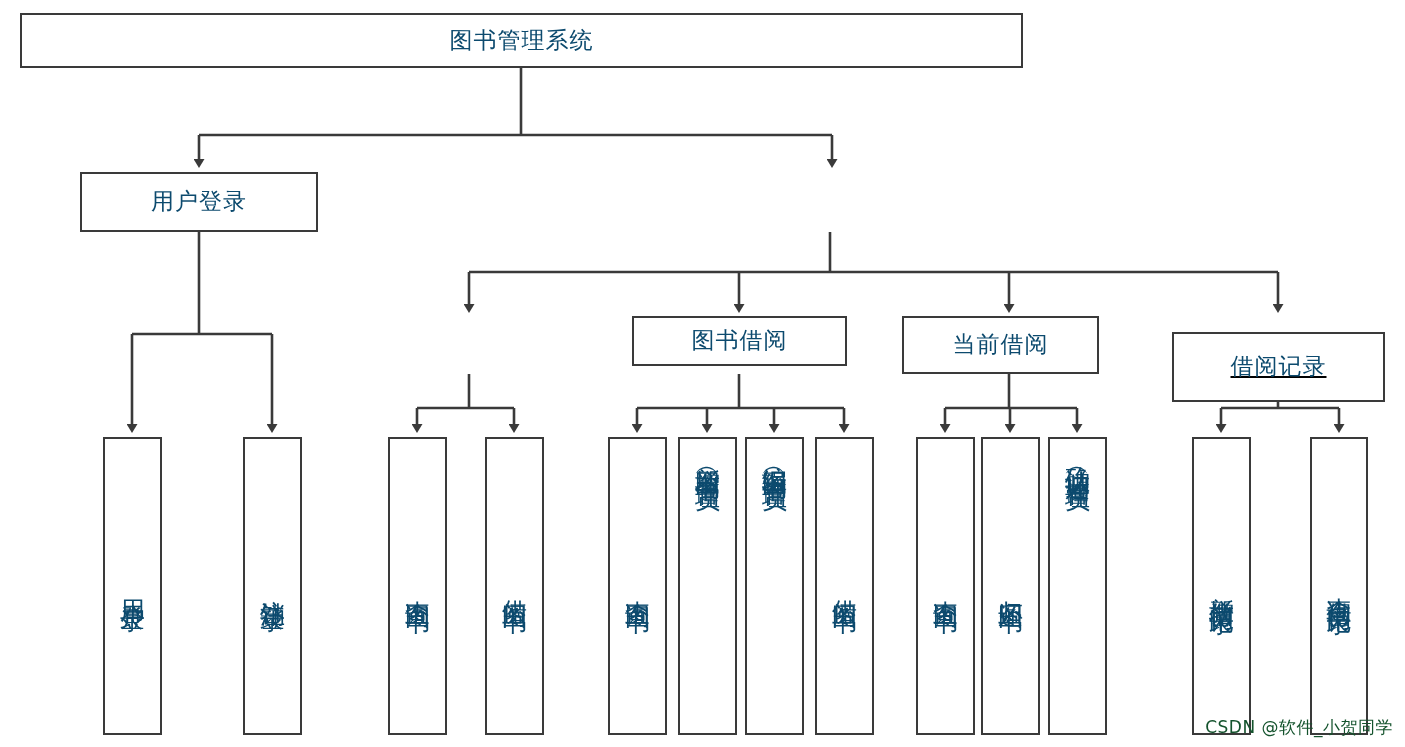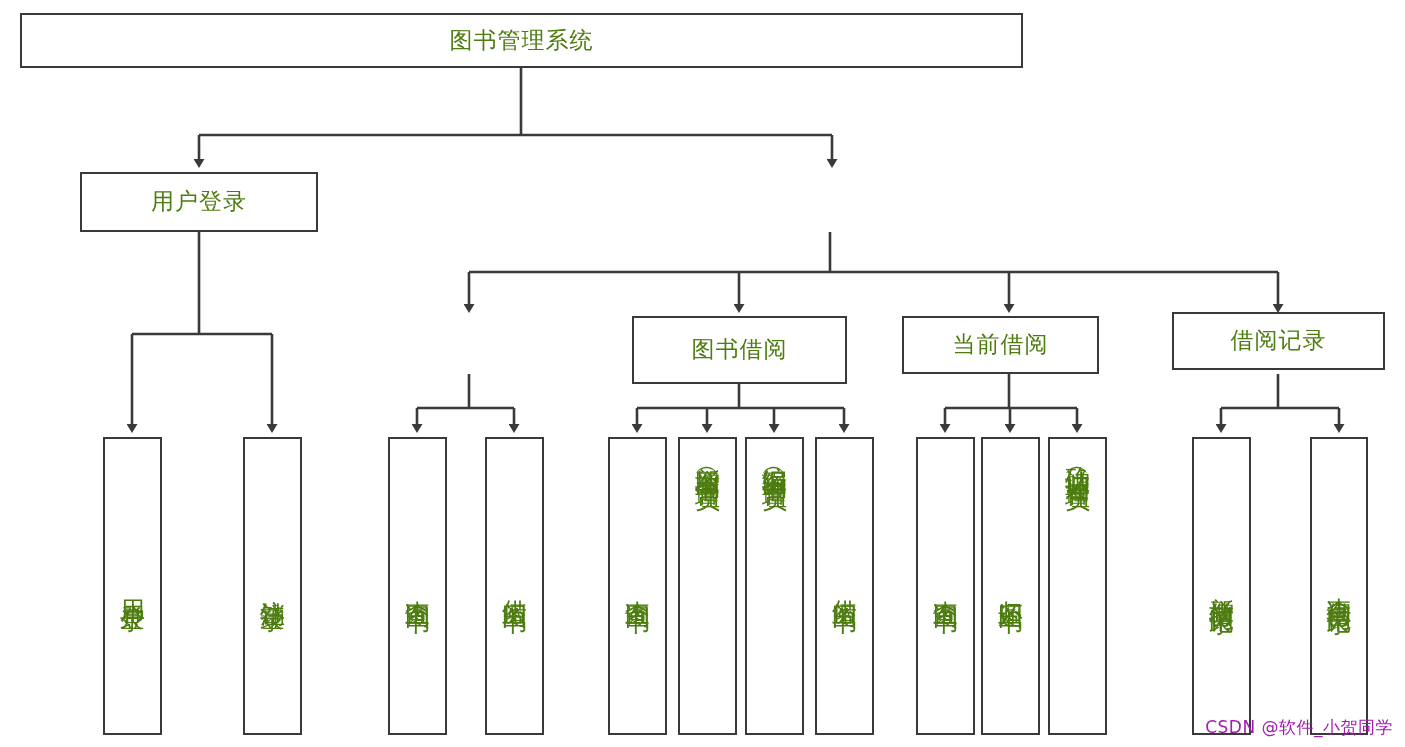--- a/index.html
+++ b/index.html
@@ -33,21 +33,21 @@
     position: absolute;
     box-sizing: border-box;
     border: 2px solid #3a3a3a;
     background: #ffffff;
     display: flex;
     align-items: center;
     justify-content: center;
     overflow: hidden;
   }
   .node-label {
-    color: #4d7c0f;
+    color: #0c4a6e;
     line-height: 1.12;
     white-space: pre;
     text-align: center;
   }
   .node-horizontal .node-label {
     font-size: 23px;
     letter-spacing: 1px;
   }
   .node-vertical {
     align-items: flex-start;
@@ -62,21 +62,21 @@
   }
   .node-vertical.vcenter {
     align-items: center;
     padding-top: 0;
   }
   #watermark {
     position: absolute;
     right: 12px;
     bottom: 8px;
     font-size: 17px;
-    color: #a21caf;
+    color: #14532d;
     letter-spacing: 0.5px;
     font-family: "DejaVu Sans", "Liberation Sans", sans-serif;
     white-space: pre;
     pointer-events: none;
   }
 </style>
 </head>
 <body>
 
 <div id="diagram-root">
@@ -132,27 +132,27 @@
   </svg>
 
   <div class="node-box node-horizontal" style="left:20px; top:13px; width:1003px; height:55px;">
     <span class="node-label">图书管理系统</span>
   </div>
 
   <div class="node-box node-horizontal" style="left:80px; top:172px; width:238px; height:60px;">
     <span class="node-label">用户登录</span>
   </div>
 
-  <div class="node-box node-horizontal" style="left:632px; top:316px; width:215px; height:68px;">
+  <div class="node-box node-horizontal" style="left:632px; top:316px; width:215px; height:50px;">
     <span class="node-label">图书借阅</span>
   </div>
   <div class="node-box node-horizontal" style="left:902px; top:316px; width:197px; height:58px;">
     <span class="node-label">当前借阅</span>
   </div>
-  <div class="node-box node-horizontal" style="left:1172px; top:312px; width:213px; height:58px;">
+  <div class="node-box node-horizontal" style="left:1172px; top:332px; width:213px; height:70px;text-decoration:underline;">
     <span class="node-label">借阅记录</span>
   </div>
 
   <div class="node-box node-vertical vcenter" style="left:103px; top:437px; width:59px; height:298px;">
     <span class="node-label">用户登录</span>
   </div>
   <div class="node-box node-vertical vcenter" style="left:243px; top:437px; width:59px; height:298px;">
     <span class="node-label">注销登录</span>
   </div>
   <div class="node-box node-vertical vcenter" style="left:388px; top:437px; width:59px; height:298px;">

